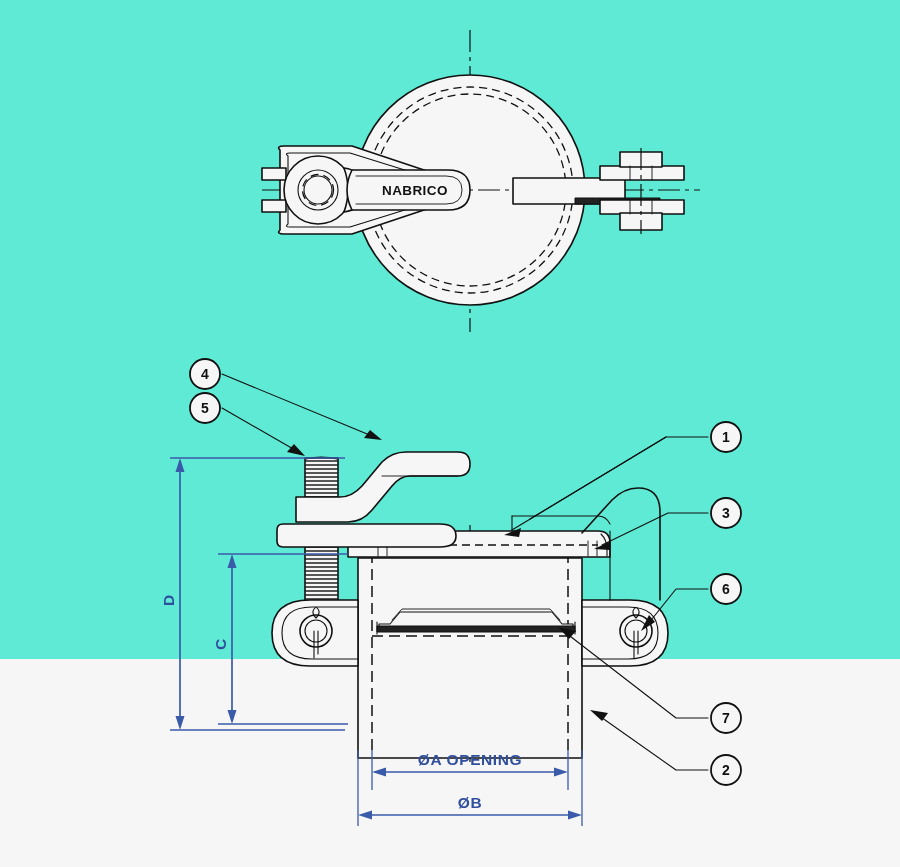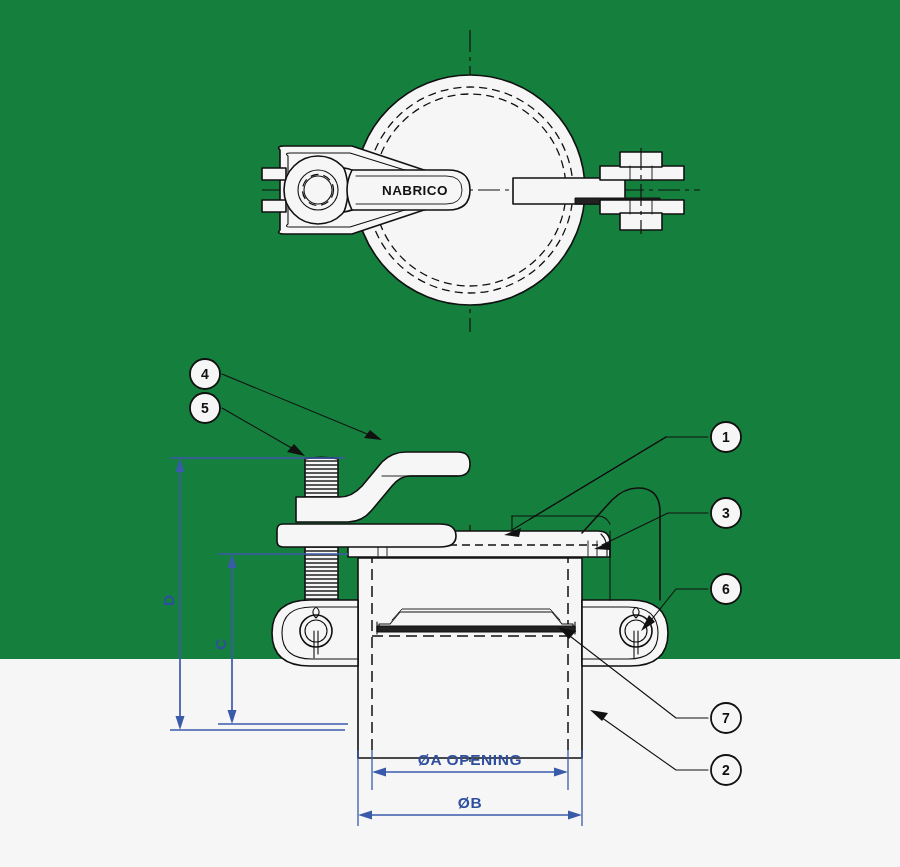--- a/index.html
+++ b/index.html
@@ -11,21 +11,21 @@
   body {
     width: 900px;
     height: 867px;
     overflow: hidden;
     font-family: "Liberation Sans", sans-serif;
   }
   #drawing-root {
     position: relative;
     width: 900px;
     height: 659px;
-    background: #15803d;
+    background: #5eead4;
   }
   svg#tech-drawing {
     display: block;
     width: 900px;
     height: 867px;
   }
   .ln      { fill: none; stroke: #111111; stroke-width: 1.6; stroke-linecap: round; stroke-linejoin: round; }
   .ln-thin { fill: none; stroke: #111111; stroke-width: 1.1; stroke-linecap: round; stroke-linejoin: round; }
   .ln-hair { fill: none; stroke: #111111; stroke-width: 0.9; stroke-linecap: round; stroke-linejoin: round; }
   .fillw   { fill: #f6f6f6; stroke: #111111; stroke-width: 1.6; stroke-linejoin: round; }

